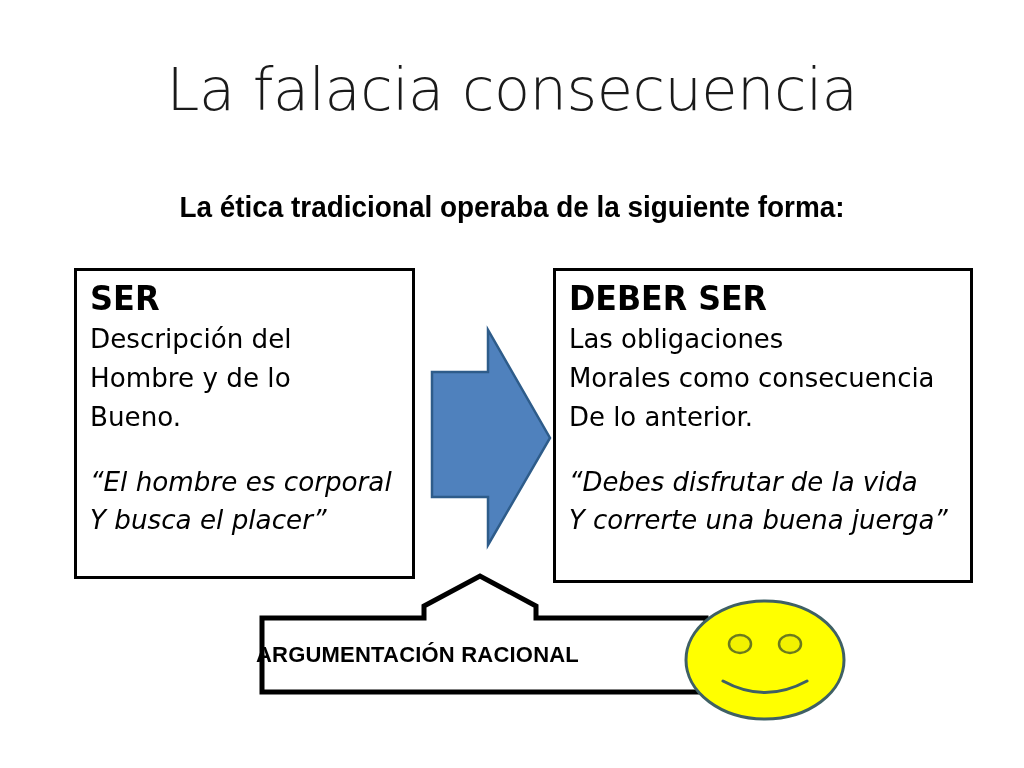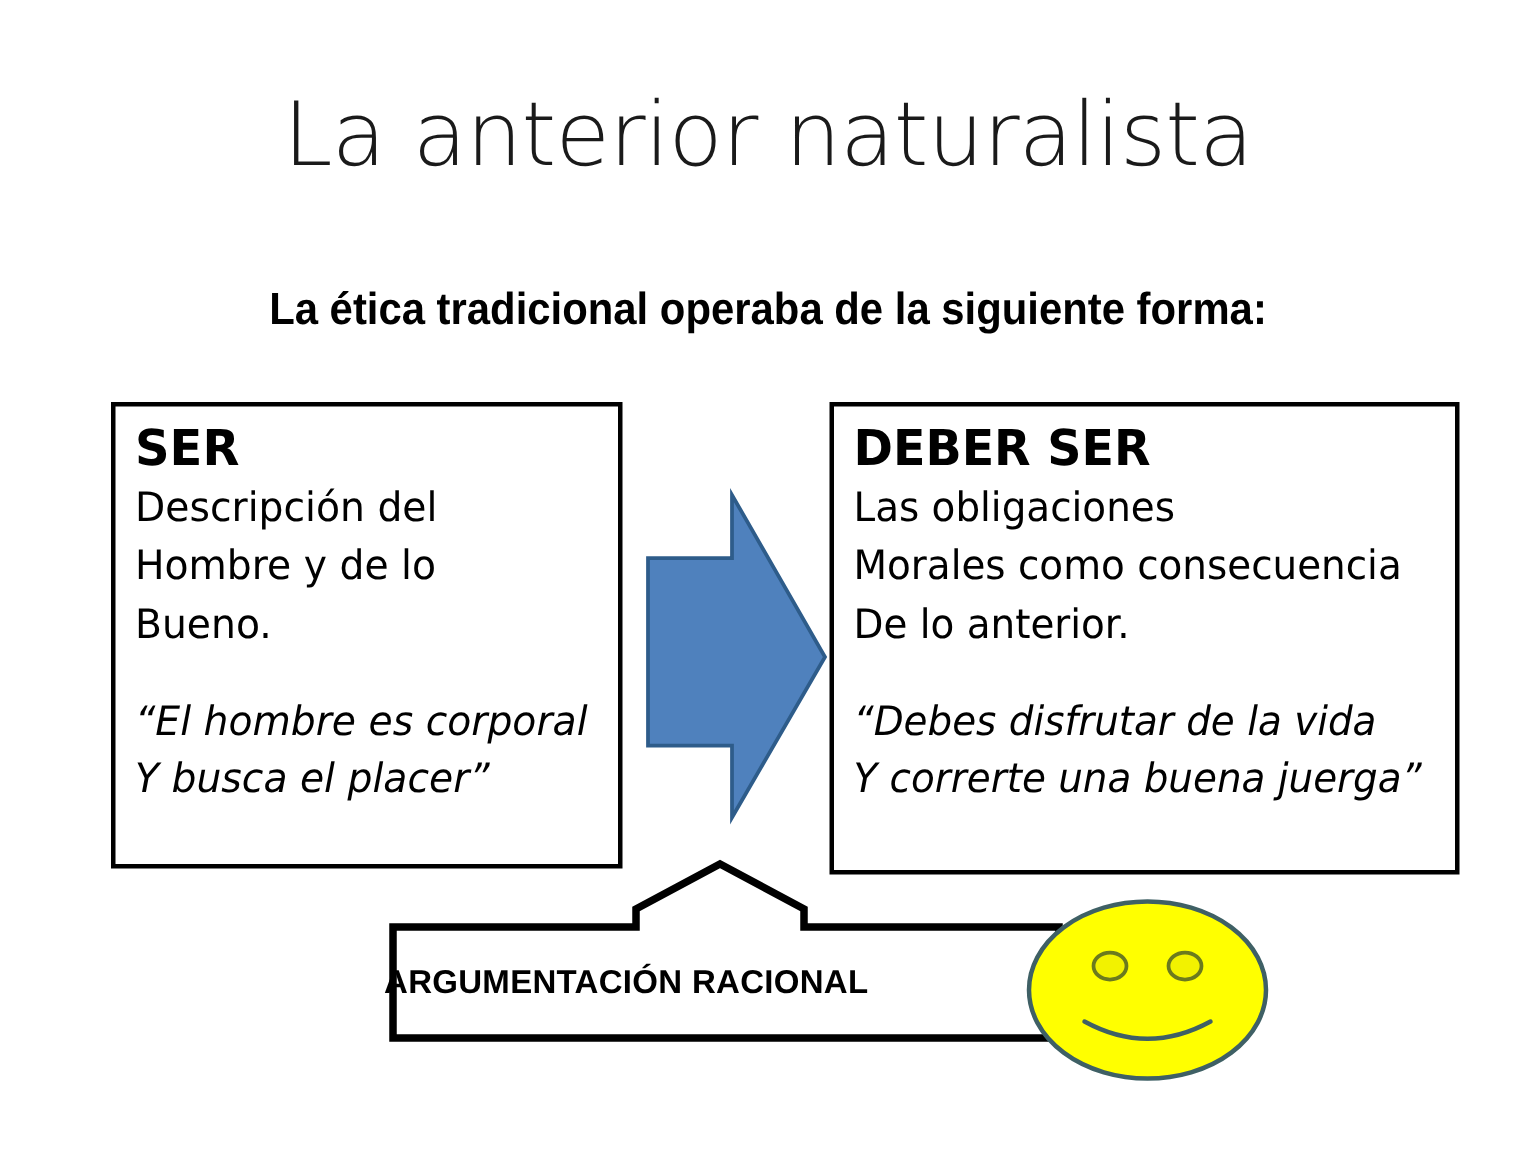--- a/index.html
+++ b/index.html
@@ -169,21 +169,21 @@
     top: 598px;
     width: 164px;
     height: 124px;
   }
 </style>
 </head>
 <body>
 
 <div id="slide">
 
-  <div id="slide-title">La anterior naturalista</div>
+  <div id="slide-title">La falacia consecuencia</div>
 
   <div id="slide-subtitle">La ética tradicional operaba de la siguiente forma:</div>
 
   <div class="box" id="box-ser">
     <div class="box-inner">
       <div class="box-heading">SER</div>
       <div class="box-line">Descripción del</div>
       <div class="box-line">Hombre y de lo</div>
       <div class="box-line">Bueno.</div>
       <div class="box-gap"></div>

